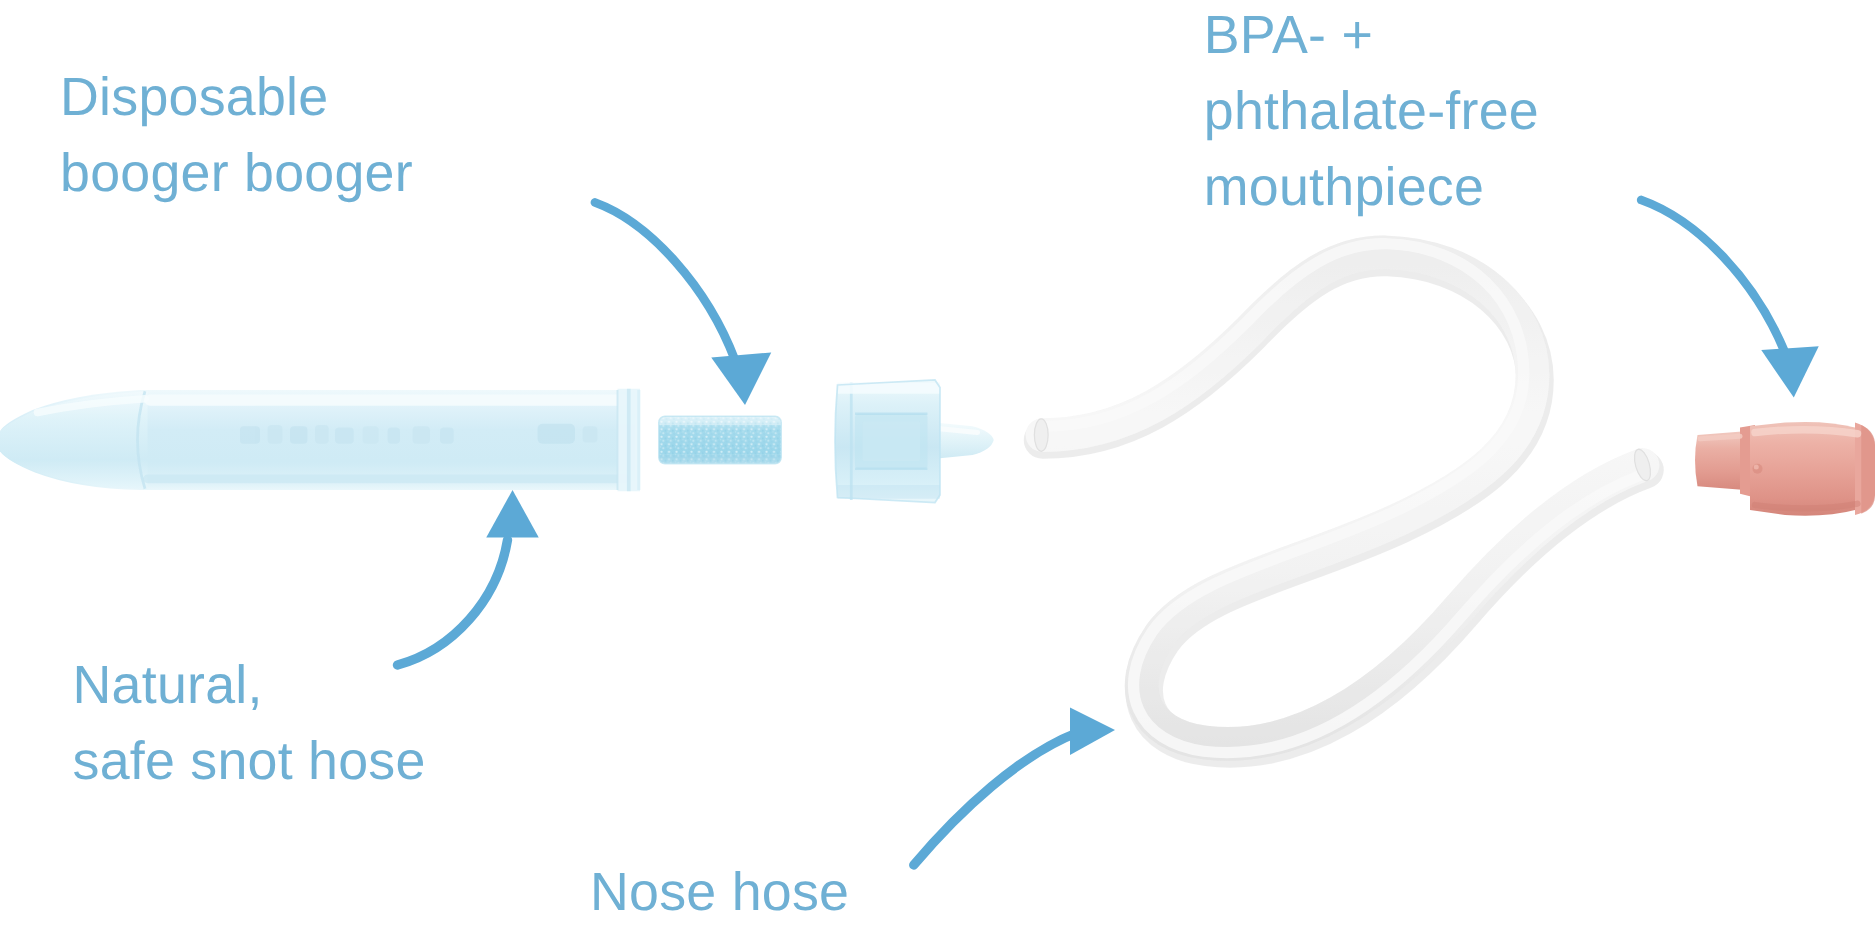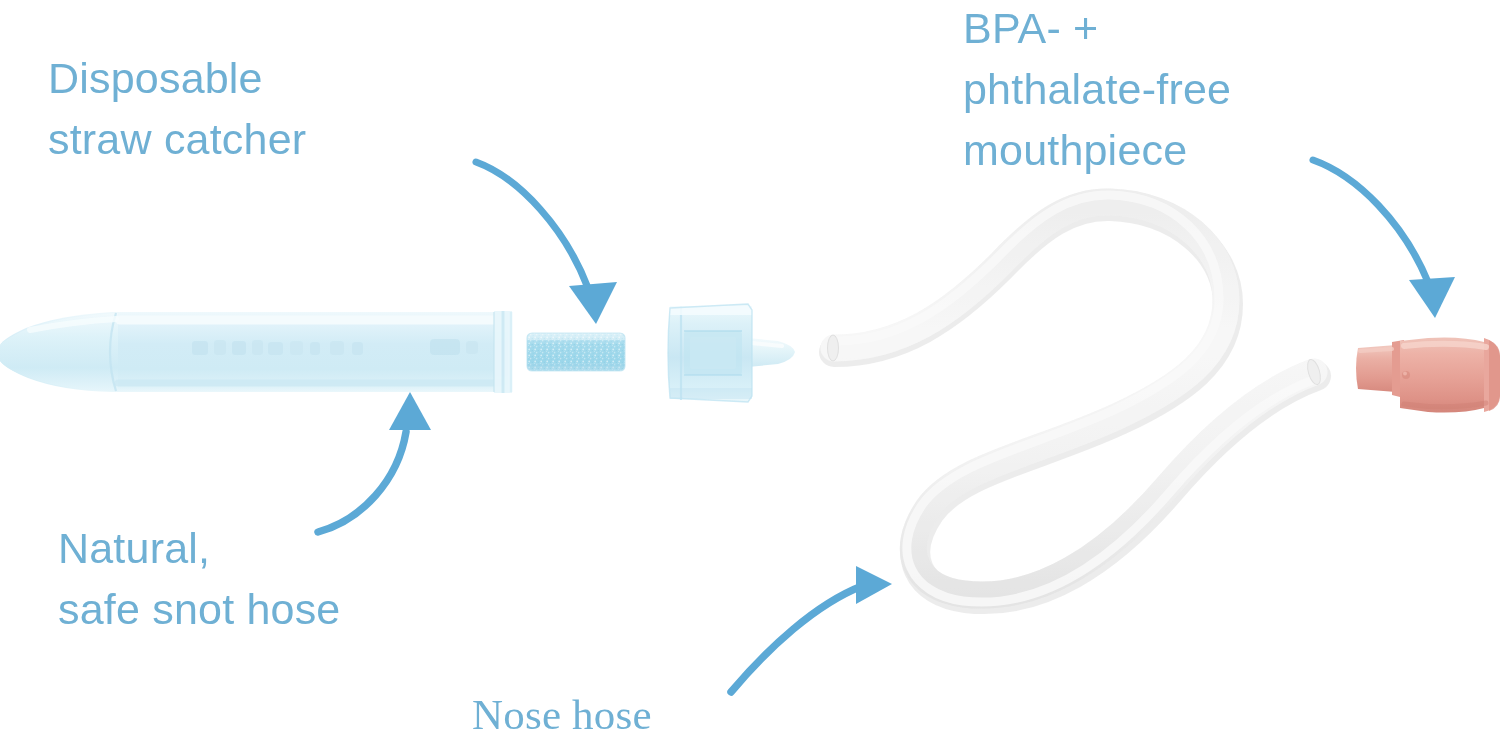--- a/index.html
+++ b/index.html
@@ -16,21 +16,21 @@
     font-weight:400;
     font-size:43px;
     line-height:1.42;
     letter-spacing:0.2px;
     white-space:pre-line;
     user-select:none;
   }
   #label-booger{left:48px;top:48px;}
   #label-bpa{left:963px;top:-2px;}
   #label-straw{left:58px;top:518px;}
-  #label-hose{left:472px;top:684px;font-family:Liberation Serif, serif;}
+  #label-hose{left:472px;top:684px;}
 
   .svg-layer{position:absolute;left:0;top:0;width:1500px;height:744px;pointer-events:none;}
   .parts-layer{pointer-events:auto;}
 </style>
 </head>
 <body>
 
 <div id="stage">
 
   <svg class="svg-layer parts-layer" viewBox="0 0 1500 744">
@@ -285,21 +285,21 @@
       <path d="M 1409,280 L 1455,277 L 1435,318 Z" fill="#5CA9D6"></path>
     </g>
 
     <g>
       <path d="M 731,692 C 768,648 816,604 862,586" fill="none" stroke="#5CA9D6" stroke-width="7.5" stroke-linecap="round"></path>
       <path d="M 856,566 L 892,584 L 856,604 Z" fill="#5CA9D6"></path>
     </g>
   </svg>
 
   <div class="label" id="label-booger">Disposable
-straw catcher</div>
+booger booger</div>
 
   <div class="label" id="label-bpa">BPA- +
 phthalate-free
 mouthpiece</div>
 
   <div class="label" id="label-straw">Natural,
 safe snot hose</div>
 
   <div class="label" id="label-hose">Nose hose</div>
 

